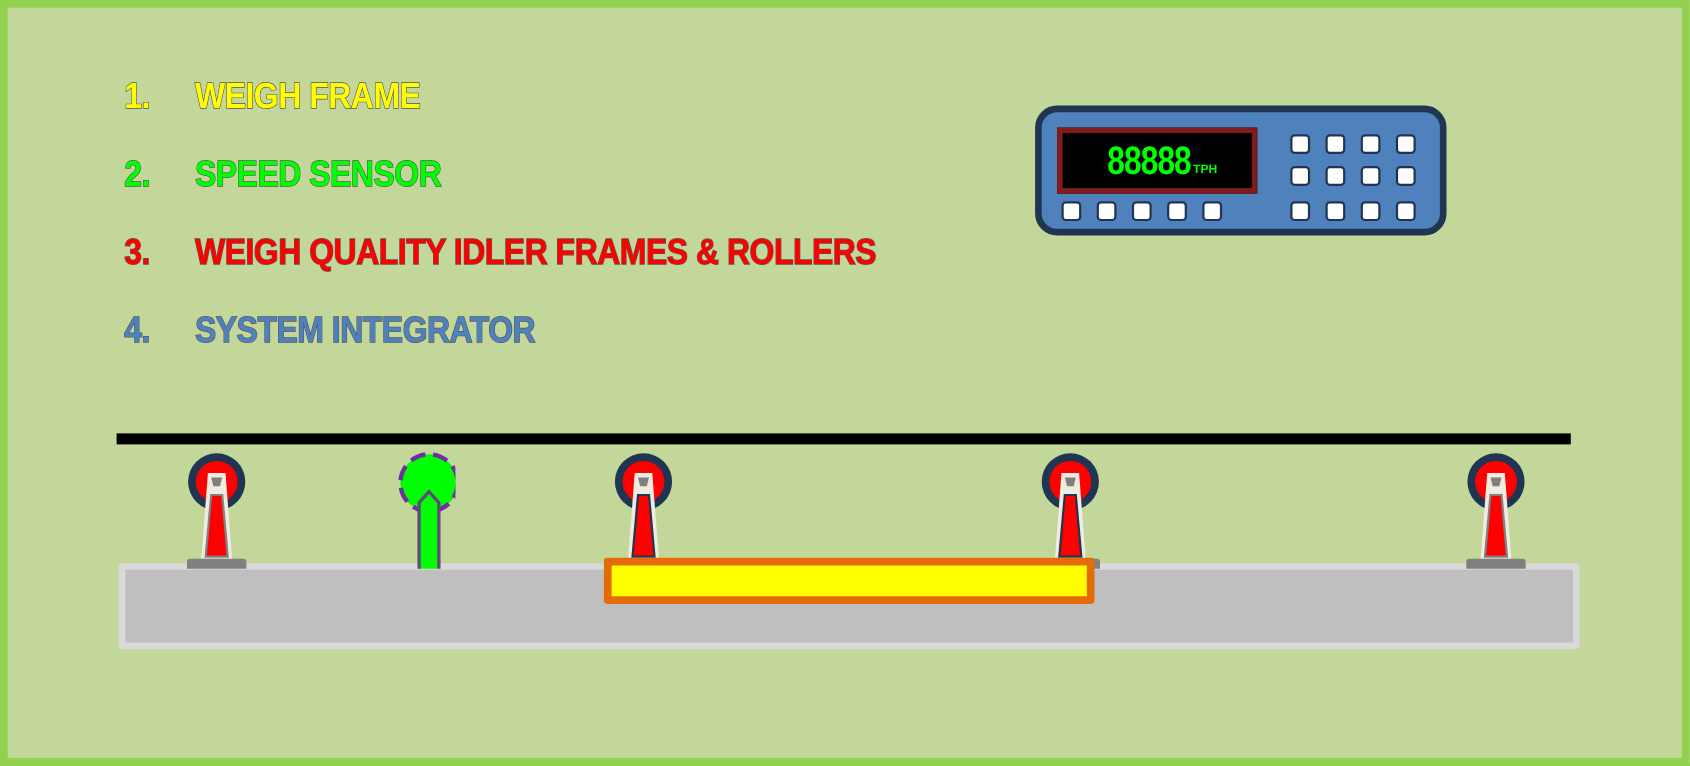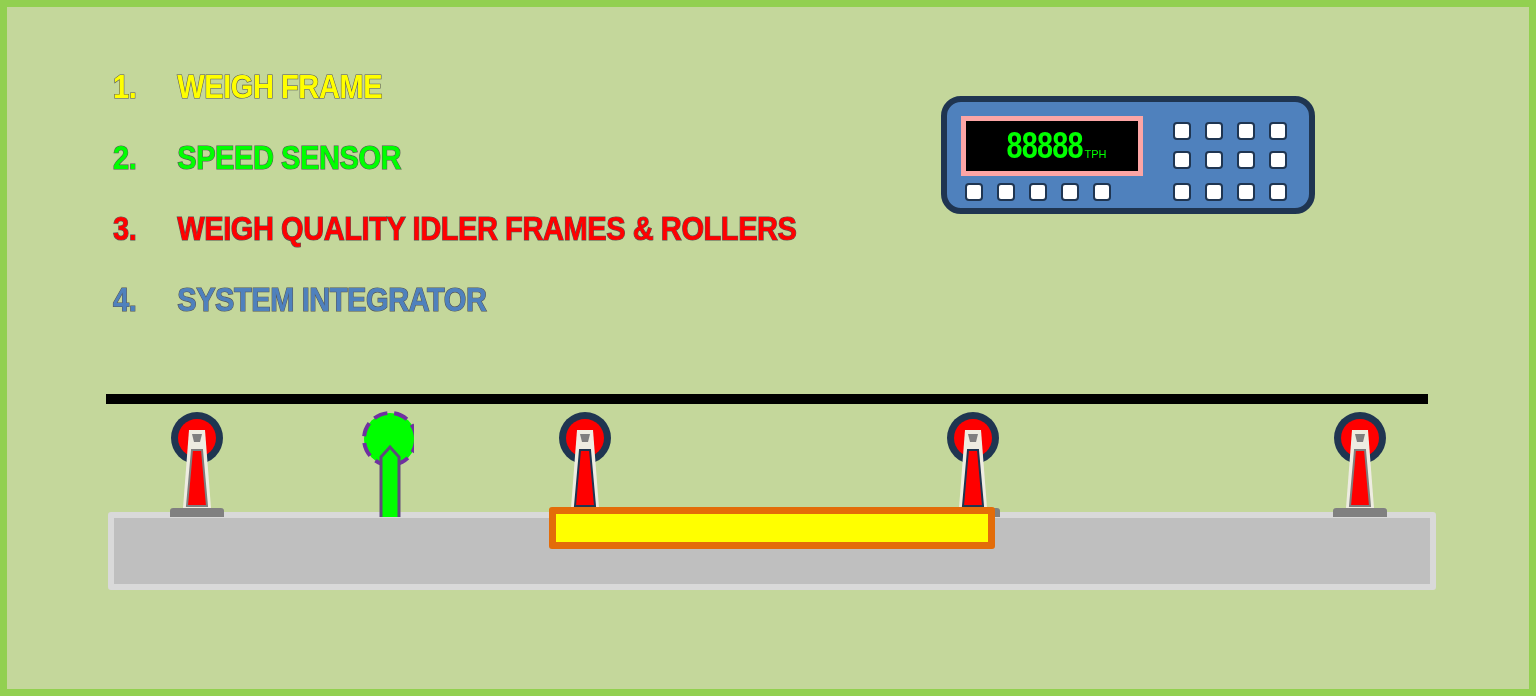--- a/index.html
+++ b/index.html
@@ -3,23 +3,23 @@
 <meta charset="utf-8">
 <style>
   html,body{margin:0;padding:0;}
   body{width:1536px;height:696px;overflow:hidden;background:#92d050;font-family:"Liberation Sans",sans-serif;}
   .canvas{position:absolute;left:7px;top:7px;width:1522px;height:682px;background:#c4d79b;}
   .legend{position:absolute;left:113px;top:68px;}
   .legend-item{position:absolute;left:0;white-space:nowrap;font-size:33px;font-weight:bold;letter-spacing:-0.5px;transform:scaleX(0.88);transform-origin:left center;}
   .legend-num{display:inline-block;width:73px;}
   .legend-item span{-webkit-text-stroke:1.2px #555;paint-order:stroke fill;}
   .integrator{position:absolute;left:941px;top:96px;width:374px;height:118px;background:#4f81bd;border:6px solid #1f3551;border-radius:20px;box-sizing:border-box;}
-  .display{position:absolute;left:14px;top:14px;width:182px;height:60px;background:#000;border:5px solid #fca5a5;box-sizing:border-box;display:flex;align-items:center;justify-content:center;}
+  .display{position:absolute;left:14px;top:14px;width:182px;height:60px;background:#000;border:5px solid #7f1d1d;box-sizing:border-box;display:flex;align-items:center;justify-content:center;}
   .display-value{color:#00ff00;font-size:36px;font-weight:bold;font-family:"Liberation Sans",sans-serif;transform:scaleX(0.8);letter-spacing:-1px;}
-  .display-unit{color:#00ff00;font-size:11px;font-weight:normal;margin-left:-8px;margin-top:16px;}
+  .display-unit{color:#00ff00;font-size:11px;font-weight:bold;margin-left:-8px;margin-top:16px;}
   .key{position:absolute;width:18px;height:18px;background:#fff;border:2px solid #1f3551;border-radius:4px;box-sizing:border-box;}
   .belt{position:absolute;left:106px;top:394px;width:1322px;height:10px;background:#000;}
   .base{position:absolute;left:108px;top:512px;width:1328px;height:78px;background:#bfbfbf;border:6px solid #d9d9d9;border-radius:3px;box-sizing:border-box;}
   .weigh-frame{position:absolute;left:549px;top:507px;width:446px;height:42px;background:#ffff00;border:7px solid #e36c09;border-radius:3px;box-sizing:border-box;}
   .idler{position:absolute;top:405px;width:60px;height:112px;}
   .speed-sensor{position:absolute;left:354px;top:405px;width:60px;height:112px;}
 </style>
 </head>
 <body>
 

